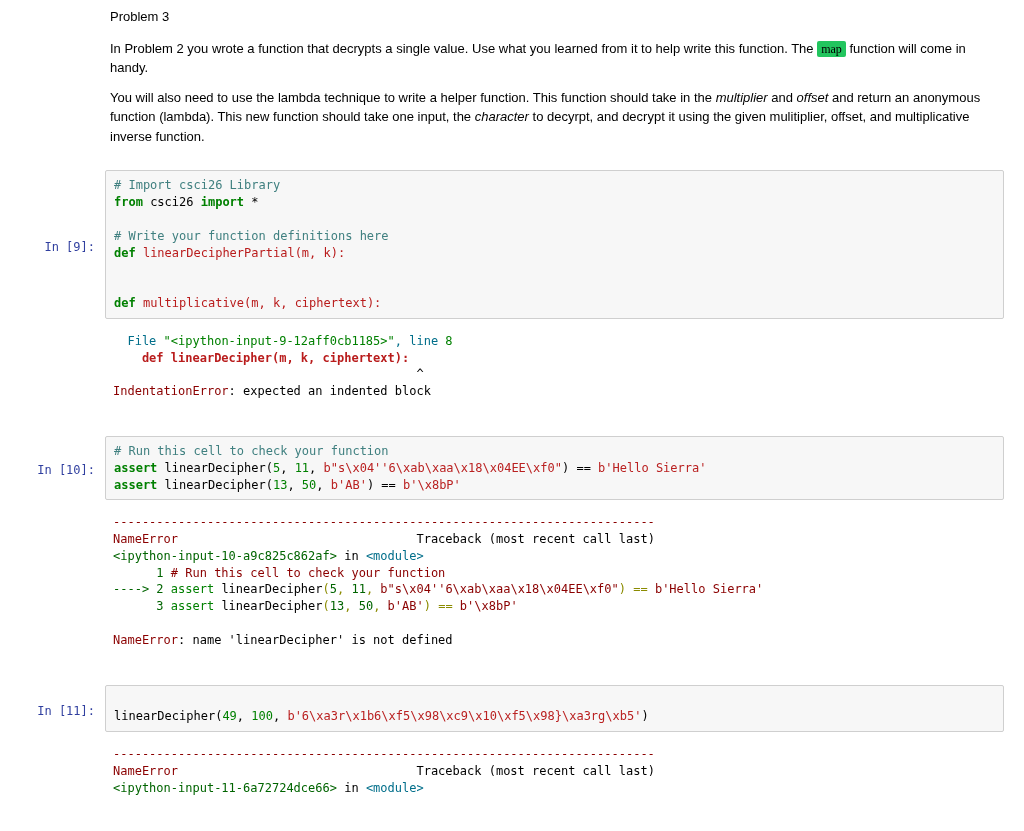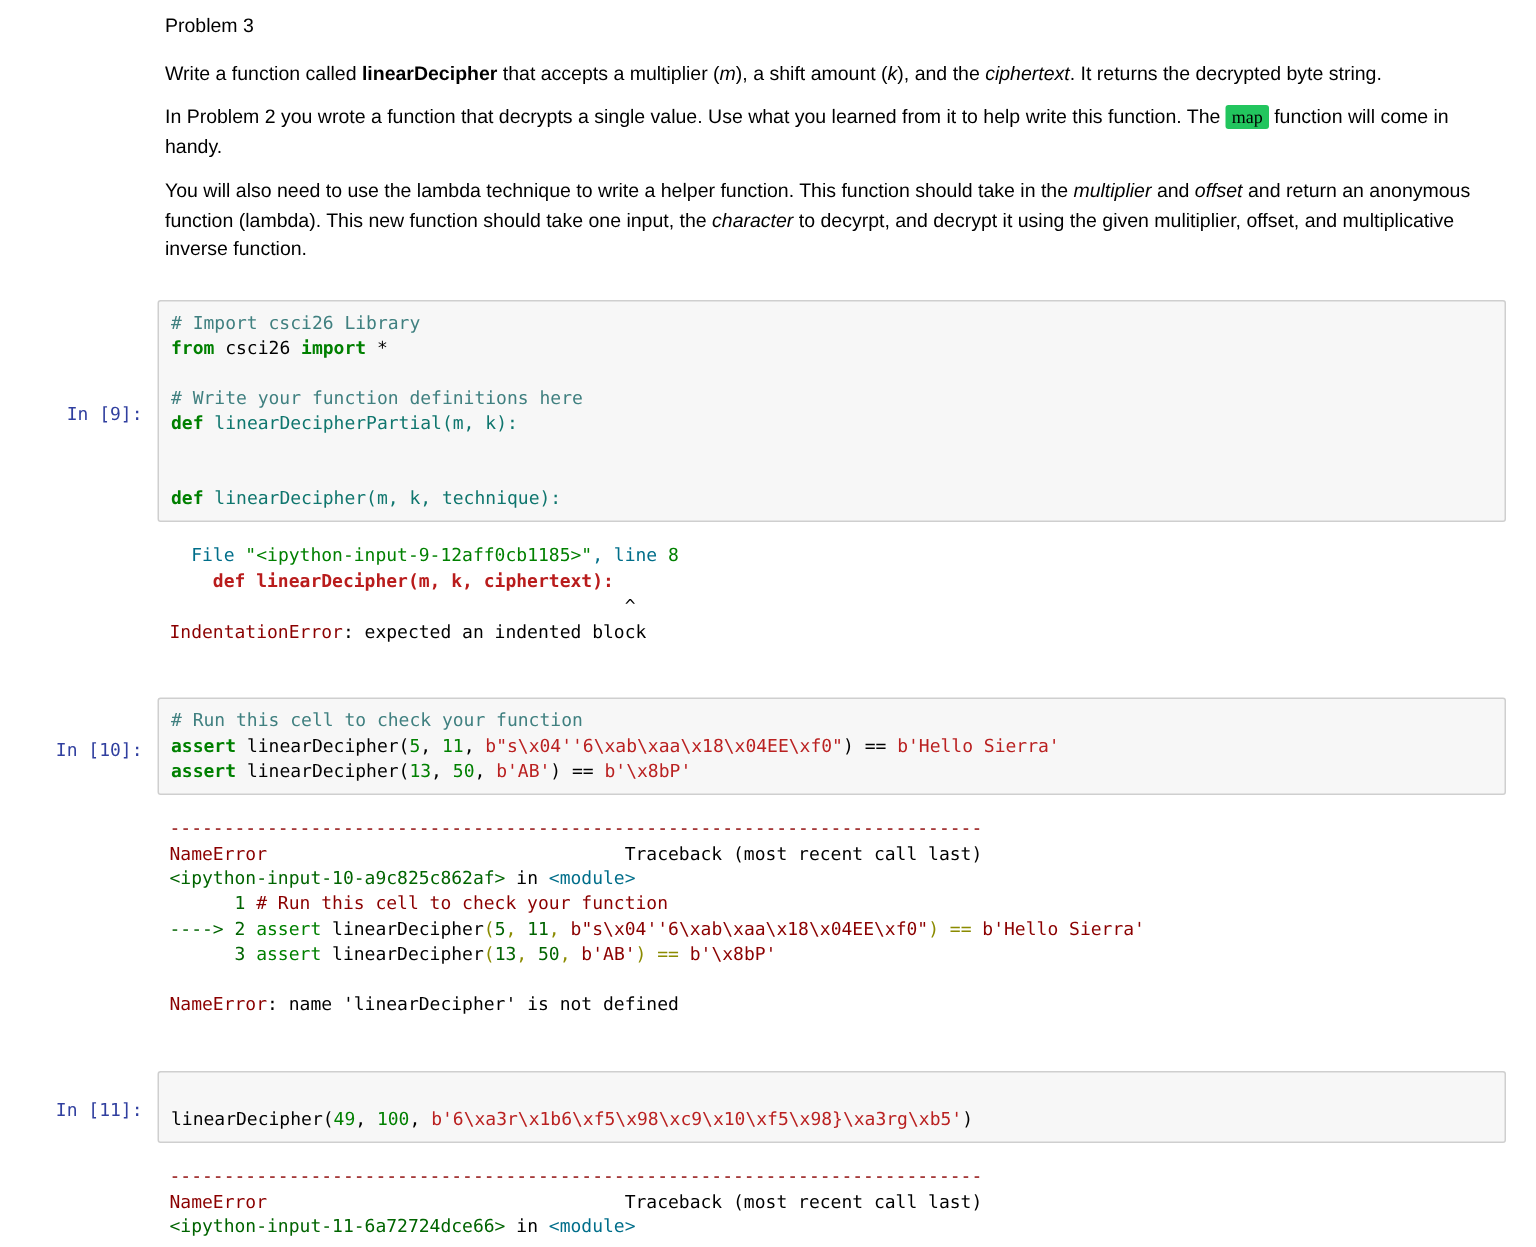--- a/index.html
+++ b/index.html
@@ -67,61 +67,58 @@
     flex: 1;
     padding: 6px 8px 6px 8px;
     font-family: Menlo, Consolas, "DejaVu Sans Mono", monospace;
     font-size: 12px;
     line-height: 1.4;
     white-space: pre;
     overflow-x: auto;
   }
   .c-comment { color: #408080; }
   .c-keyword { color: #008000; font-weight: bold; }
-  .c-deffn   { color: #0f766e; }
+  .c-deffn   { color: #b91c1c; }
   .c-string  { color: #BA2121; }
   .c-number  { color: #008000; }
   .ansi-red    { color: #8B0000; }
   .ansi-darkred{ color: #b91c1c; font-weight: bold; }
   .ansi-cyan   { color: #006E8A; }
   .ansi-green  { color: #006400; }
   .ansi-green2 { color: #008000; }
   .ansi-yellow { color: #8B8B00; }
 </style>
 </head>
 <body>
 
 <div class="notebook">
 
   <div class="text-cell">
     <h2>Problem 3</h2>
 
-    <p>
-      <span>Write a function called </span><b>linearDecipher</b><span> that accepts a multiplier (</span><em>m</em><span>), a shift amount (</span><em>k</em><span>), and the </span><em>ciphertext</em><span>. It returns the decrypted byte string.</span>
-    </p>
 
     <p>
       <span>In Problem 2 you wrote a function that decrypts a single value. Use what you learned from it to help write this function. The </span><span class="code-inline">map</span><span> function will come in handy.</span>
     </p>
 
     <p>
       <span>You will also need to use the lambda technique to write a helper function. This function should take in the </span><em>multiplier</em><span> and </span><em>offset</em><span> and return an anonymous function (lambda). This new function should take one input, the </span><em>character</em><span> to decyrpt, and decrypt it using the given mulitiplier, offset, and multiplicative inverse function.</span>
     </p>
   </div>
 
   <div class="cell">
     <div class="prompt">In [9]:</div>
     <div class="input-area"><span class="c-comment"># Import csci26 Library</span>
 <span class="c-keyword">from</span><span> csci26 </span><span class="c-keyword">import</span><span> *</span>
 
 <span class="c-comment"># Write your function definitions here</span>
 <span class="c-keyword">def</span><span class="c-deffn"> linearDecipherPartial(m, k):</span>
 
 
-<span class="c-keyword">def</span><span class="c-deffn"> linearDecipher(m, k, technique):</span>
+<span class="c-keyword">def</span><span class="c-deffn"> multiplicative(m, k, ciphertext):</span>
 </div>
   </div>
 
   <div class="cell">
     <div class="prompt"></div>
     <div class="output-area"><span class="ansi-cyan">  File </span><span class="ansi-green2">"&lt;ipython-input-9-12aff0cb1185&gt;"</span><span class="ansi-cyan">, line </span><span class="ansi-green2">8</span>
 <span class="ansi-darkred">    def linearDecipher(m, k, ciphertext):</span>
 <span>                                          ^</span>
 <span class="ansi-red">IndentationError</span><span>: expected an indented block</span>
 </div>

